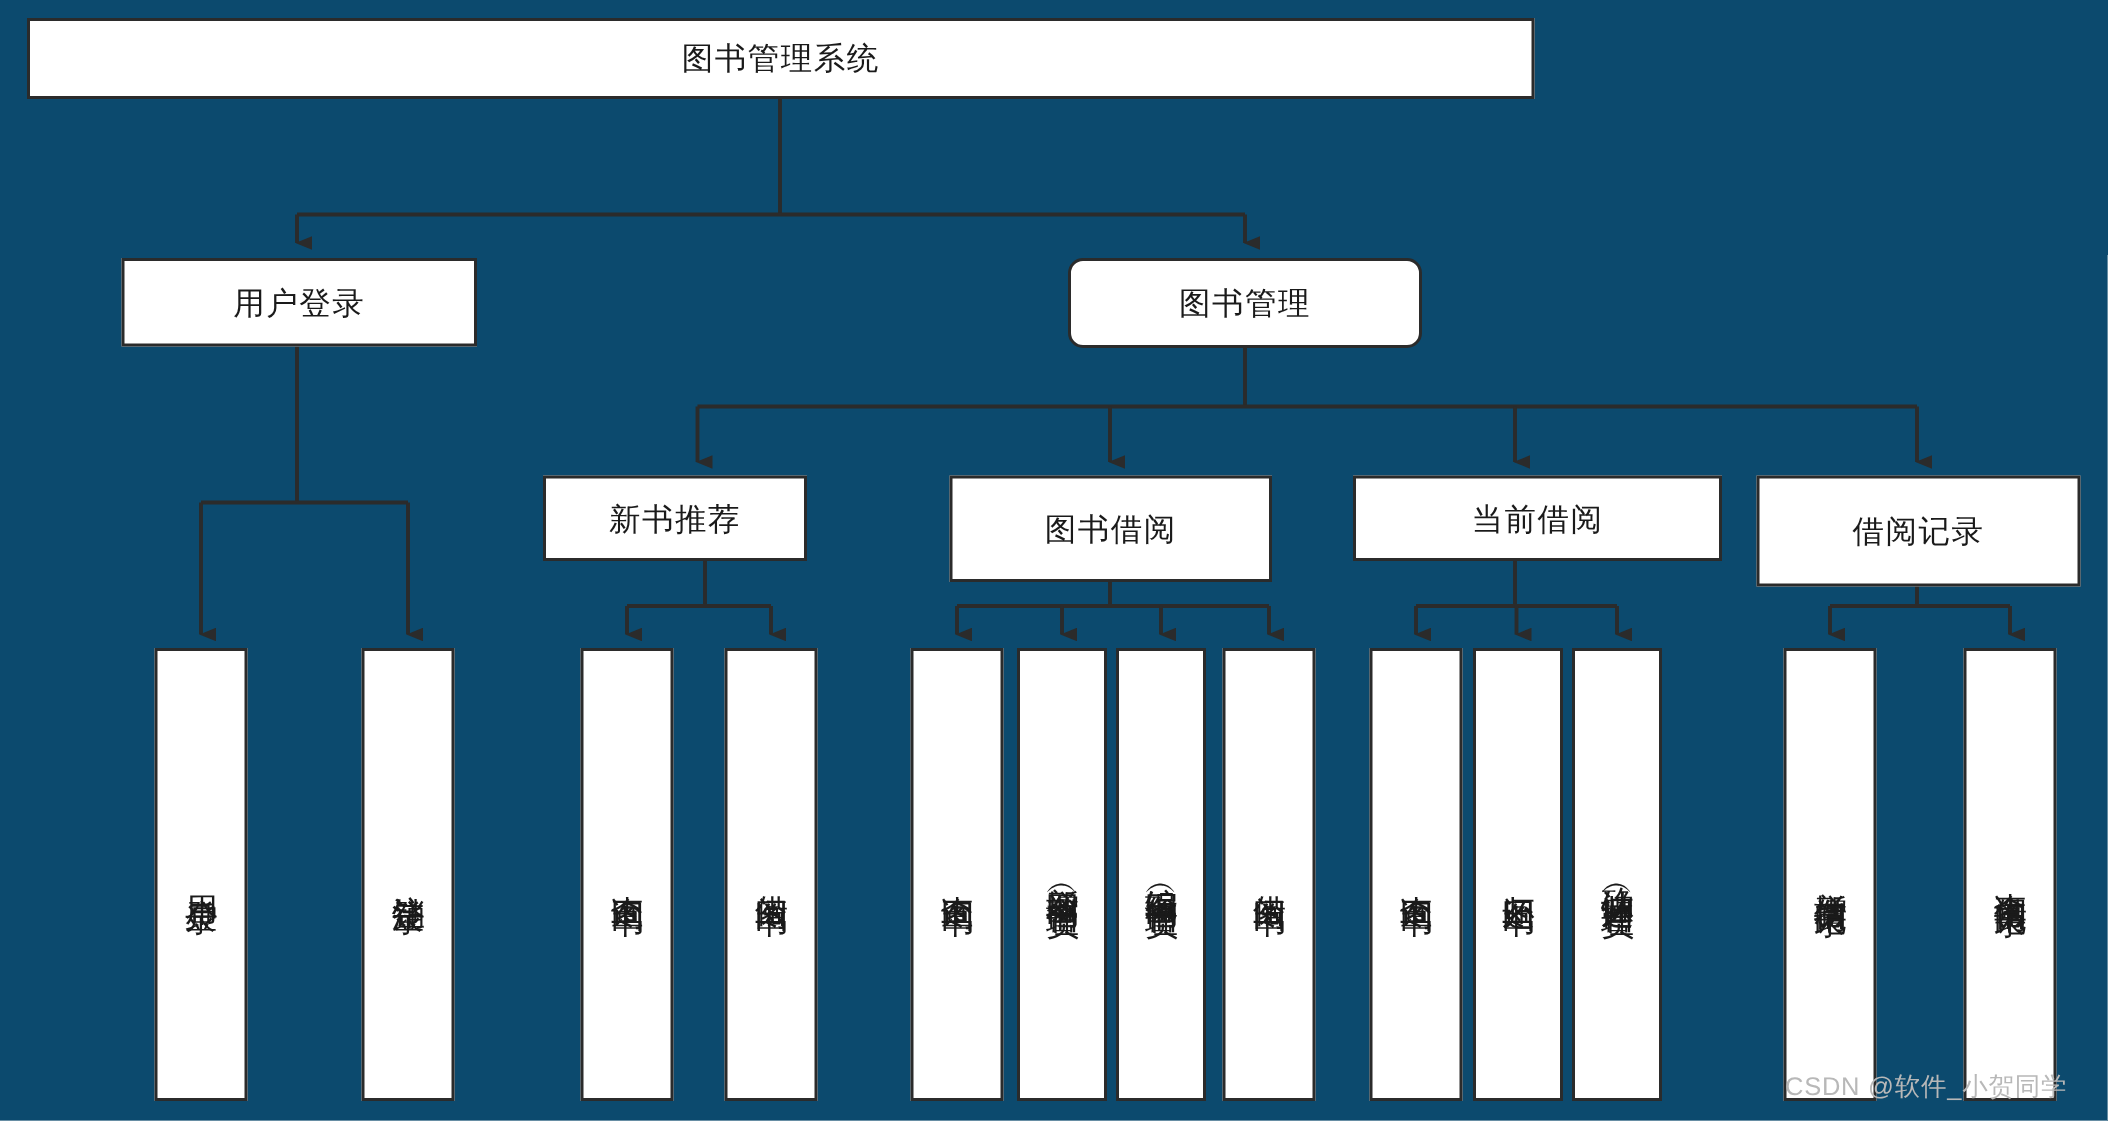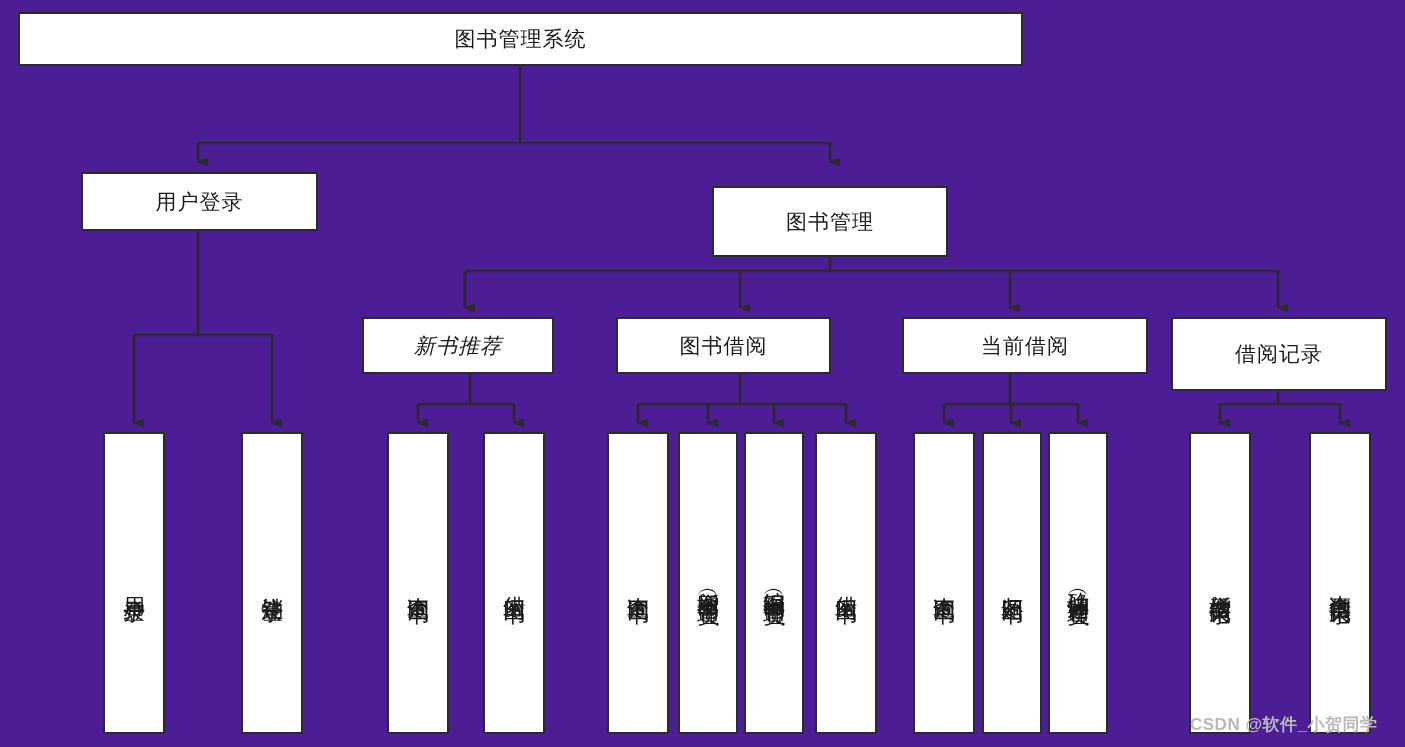--- a/index.html
+++ b/index.html
@@ -11,21 +11,21 @@
     width: 1405px;
     height: 747px;
     font-family: "Liberation Sans", "DejaVu Sans", sans-serif;
     overflow: hidden;
     position: relative;
   }
   #diagram-root {
     position: relative;
     width: 1405px;
     height: 747px;
-    background: #4c1d95;
+    background: #0c4a6e;
   }
   svg.connectors {
     position: absolute;
     left: 0;
     top: 0;
     width: 1405px;
     height: 747px;
     pointer-events: none;
   }
   .node {
@@ -59,21 +59,20 @@
   }
   .watermark {
     position: absolute;
     left: 1190px;
     top: 713px;
     font-size: 17px;
     color: #b8b8b8;
     white-space: nowrap;
     z-index: 3;
     letter-spacing: 0.5px;
-    font-weight: bold;
   }
 </style>
 </head>
 <body>
 
 <div id="diagram-root">
 
   <svg class="connectors" viewBox="0 0 1405 747" xmlns="http://www.w3.org/2000/svg">
     <defs>
       <marker id="arrowhead" markerWidth="9" markerHeight="11" refX="4.5" refY="10" orient="auto" markerUnits="userSpaceOnUse">
@@ -124,28 +123,28 @@
     </g>
   </svg>
 
   <div class="node horizontal" style="left:18px; top:12px; width:1005px; height:54px;">
     <span>图书管理系统</span>
   </div>
 
   <div class="node horizontal" style="left:81px; top:172px; width:237px; height:59px;">
     <span>用户登录</span>
   </div>
-  <div class="node horizontal" style="left:712px; top:186px; width:236px; height:71px;">
+  <div class="node horizontal" style="left:712px; top:172px; width:236px; height:60px;border-radius:10px;">
     <span>图书管理</span>
   </div>
 
-  <div class="node horizontal" style="left:362px; top:317px; width:192px; height:57px;font-style:italic;">
+  <div class="node horizontal" style="left:362px; top:317px; width:176px; height:57px;">
     <span>新书推荐</span>
   </div>
-  <div class="node horizontal" style="left:616px; top:317px; width:215px; height:57px;">
+  <div class="node horizontal" style="left:633px; top:317px; width:215px; height:71px;">
     <span>图书借阅</span>
   </div>
   <div class="node horizontal" style="left:902px; top:317px; width:246px; height:57px;">
     <span>当前借阅</span>
   </div>
   <div class="node horizontal" style="left:1171px; top:317px; width:216px; height:74px;">
     <span>借阅记录</span>
   </div>
 
   <div class="node vertical" style="left:103px; top:432px; width:62px; height:302px;">

